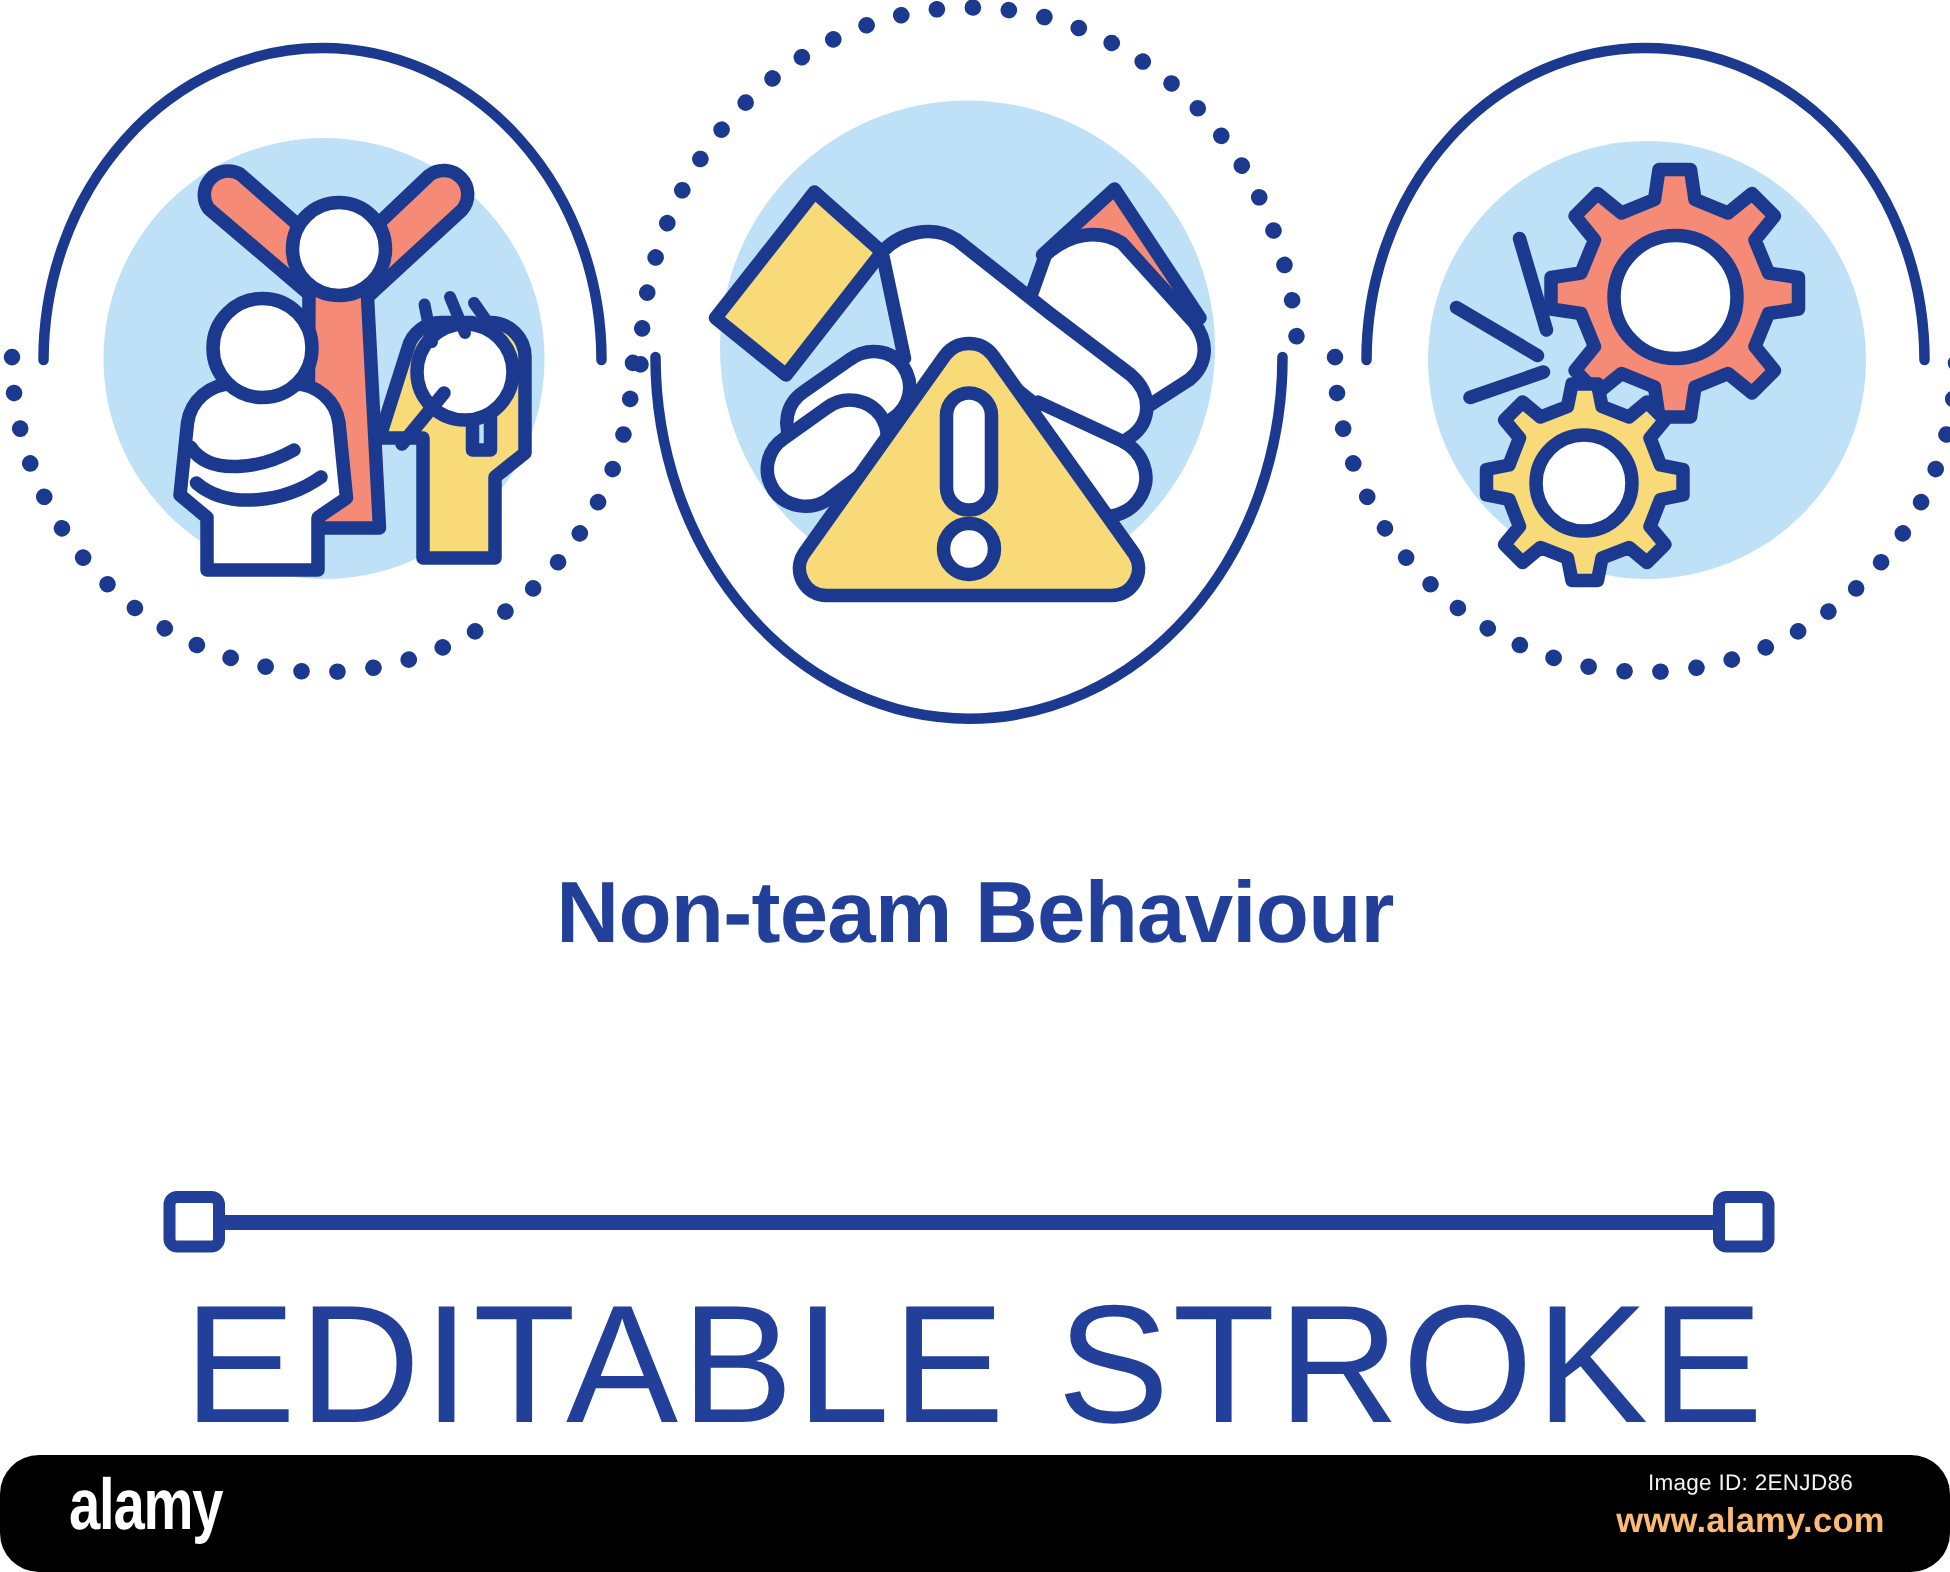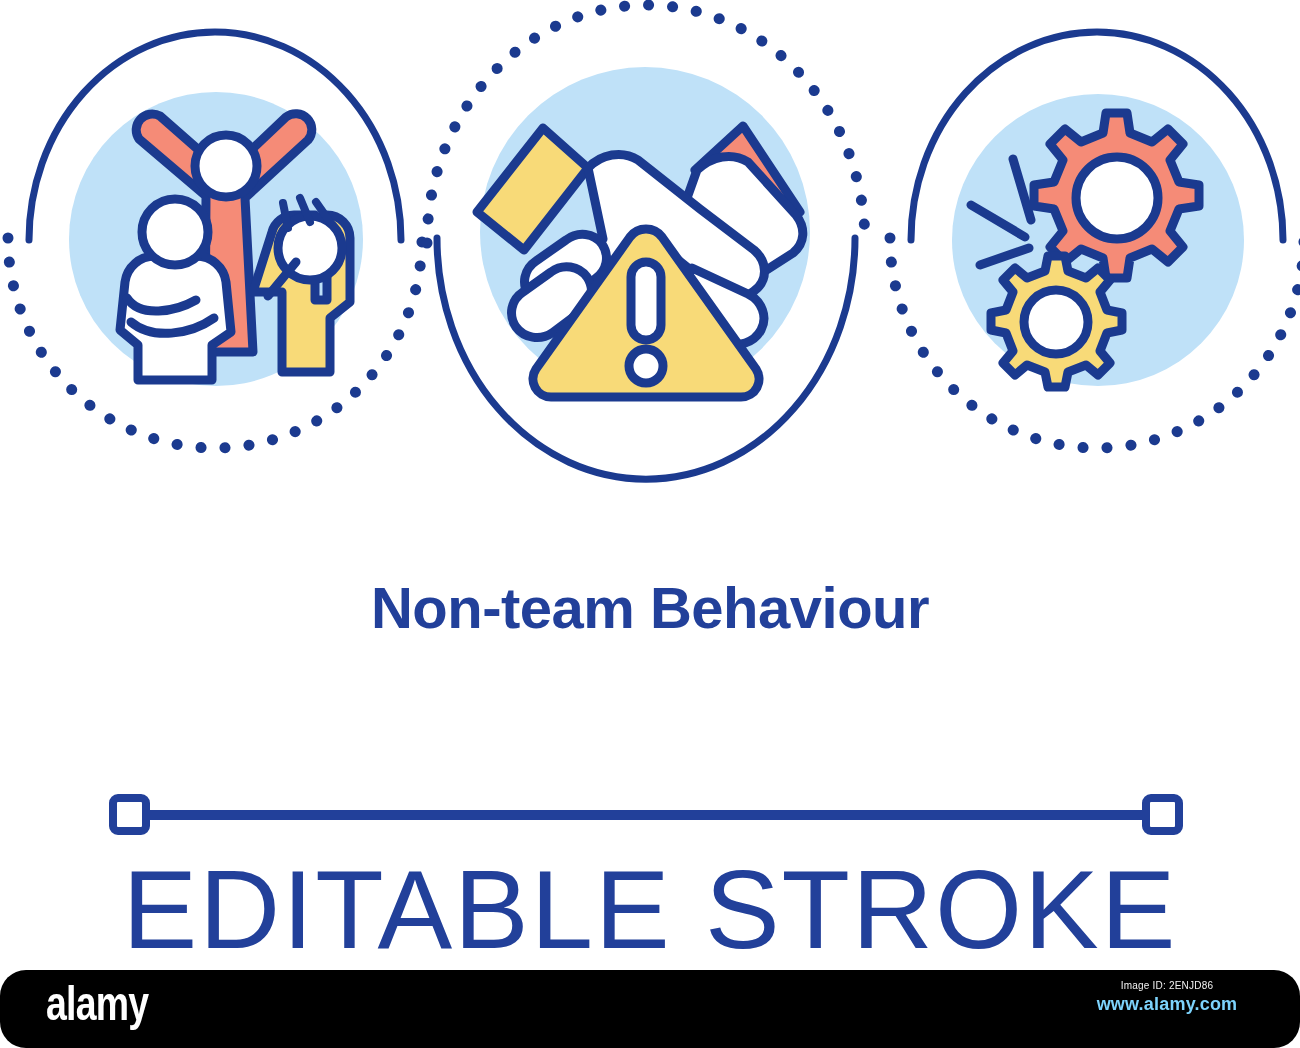--- a/index.html
+++ b/index.html
@@ -49,29 +49,29 @@
     line-height: 1.15;
   }
   .wm-right {
     position: absolute;
     right: 18px;
     top: 10px;
     text-align: center;
     width: 230px;
   }
   .wm-id {
-    font-size: 10px;
+    font-size: 15px;
     color: #f2f2f2;
     font-family: "Liberation Sans", sans-serif;
     letter-spacing: 0.2px;
   }
   .wm-url {
-    font-size: 18px;
+    font-size: 23px;
     font-weight: 700;
-    color: #7dd3fc;
+    color: #fdba74;
     font-family: "Liberation Sans", sans-serif;
     letter-spacing: 0.2px;
     margin-top: 3px;
   }
   .center-wm {
     position: absolute;
     left: 0;
     top: 0;
     width: 1300px;
     height: 970px;

